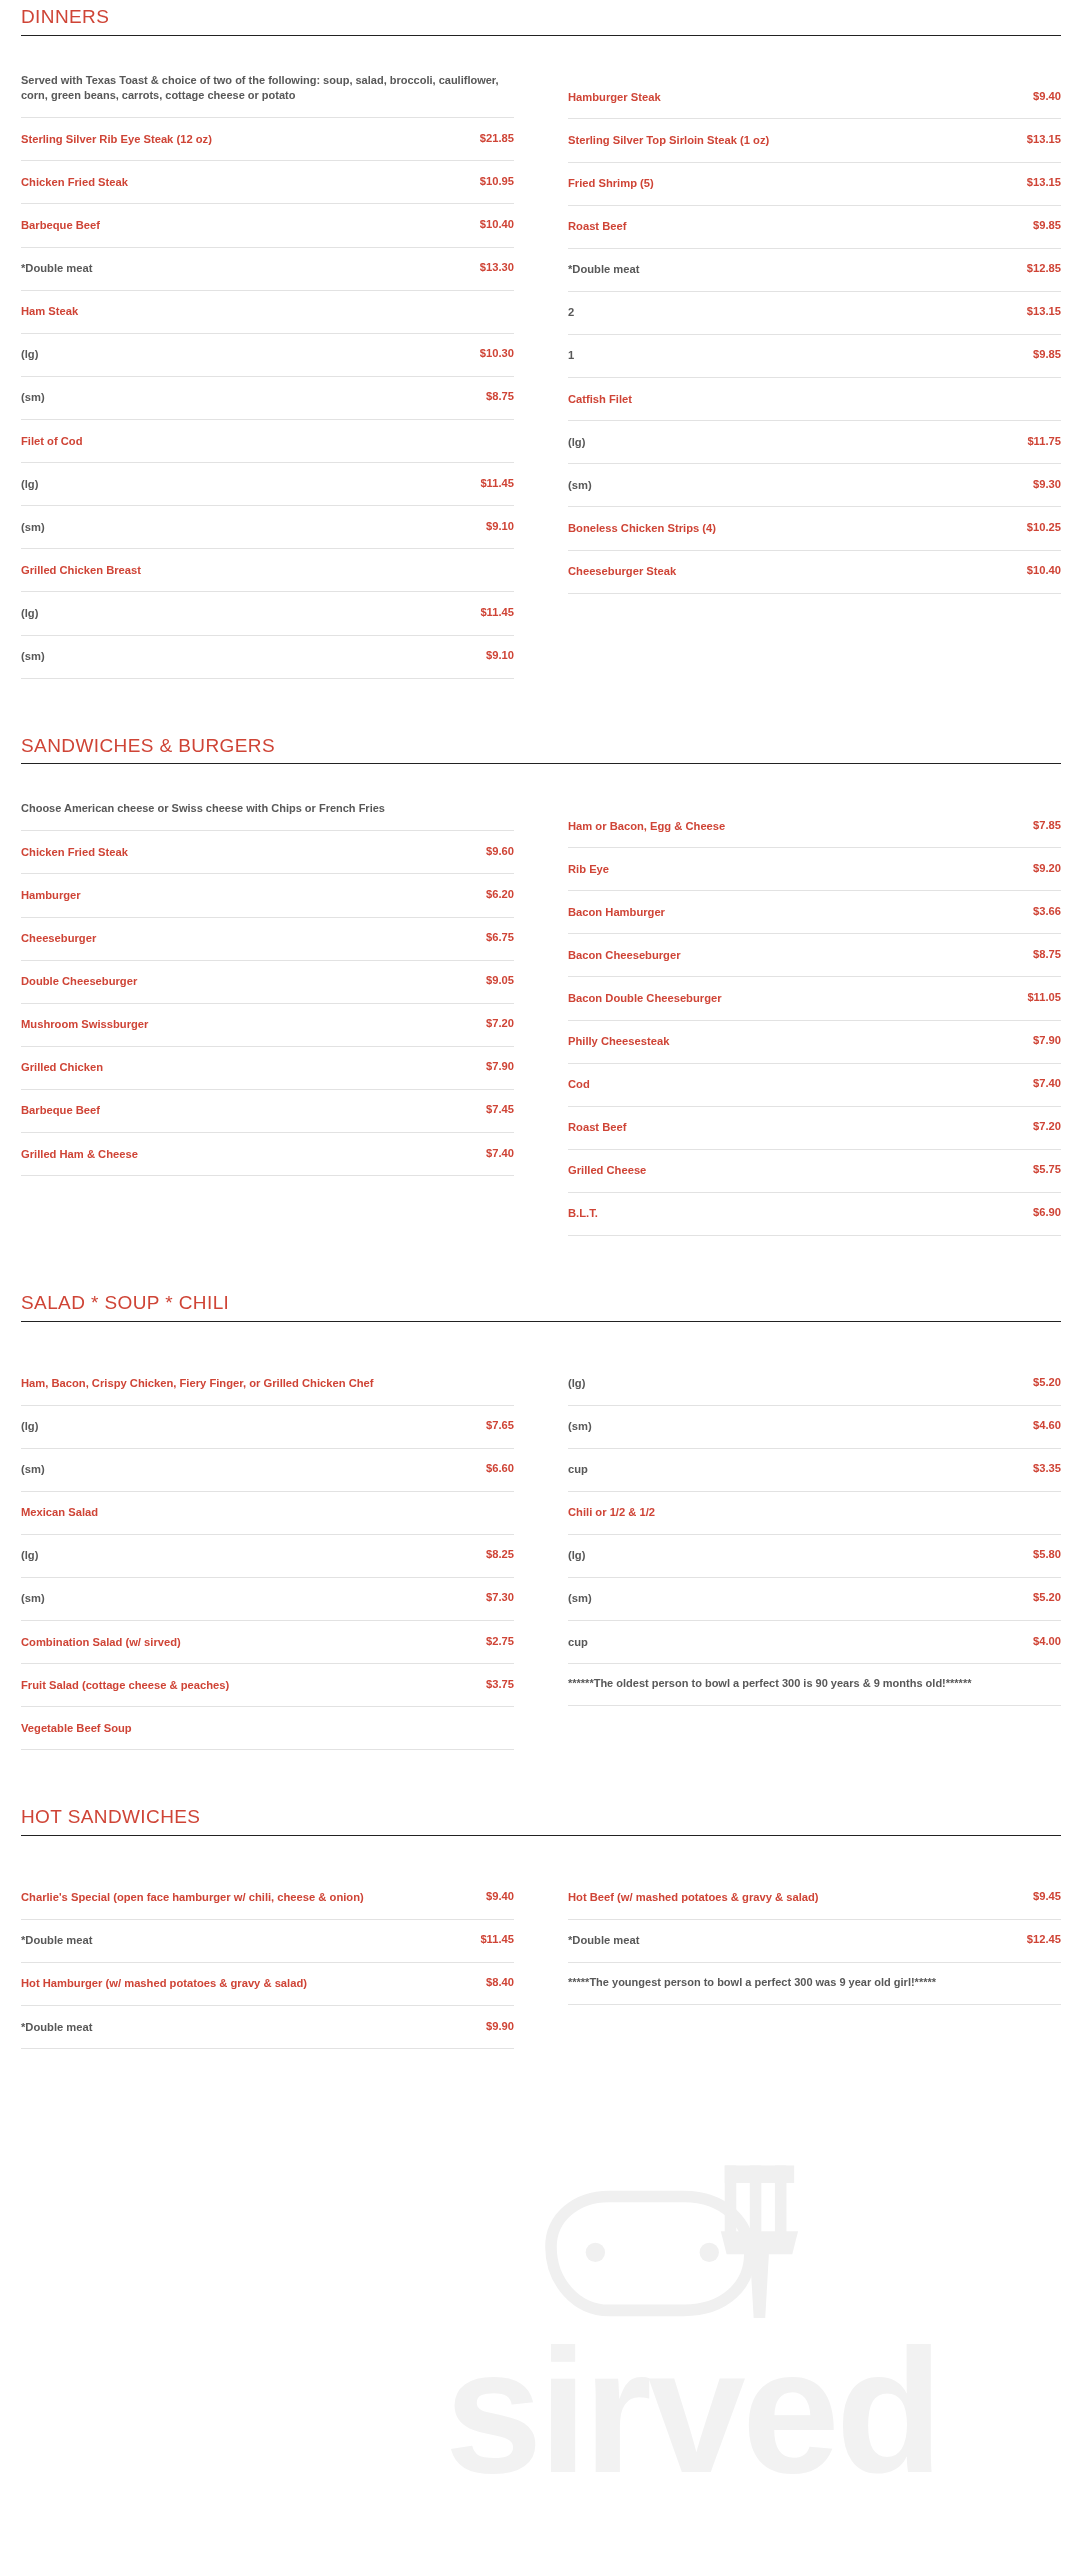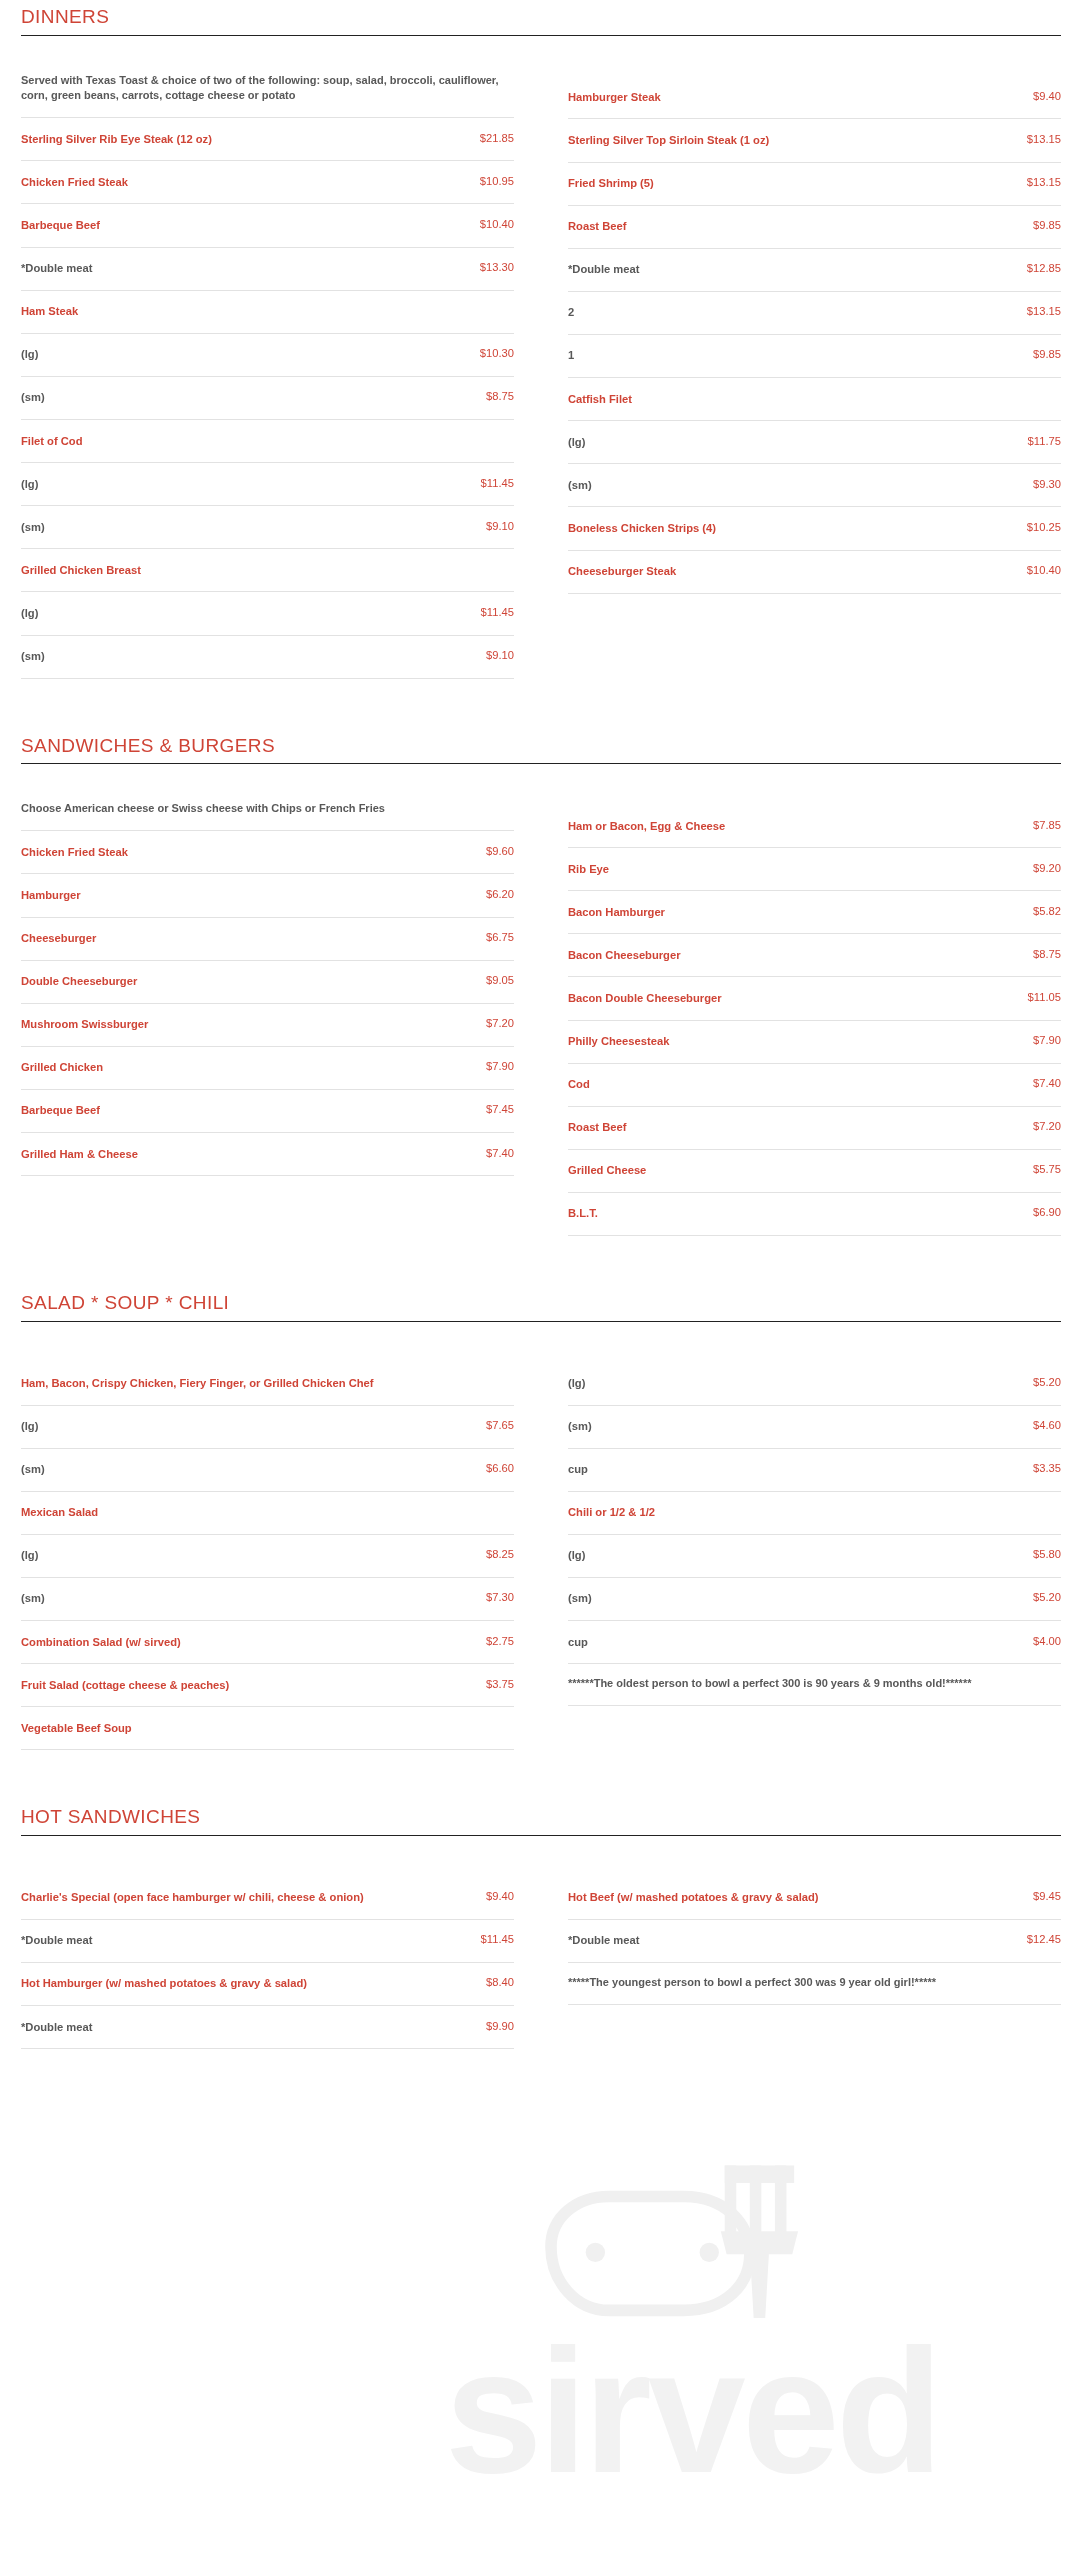--- a/index.html
+++ b/index.html
@@ -84,21 +84,21 @@
   }
   .row .name {
     font-size: 11.2px;
     font-weight: bold;
     line-height: 1.35;
     color: #cf4436;
   }
   .row.sub .name { color: #585858; }
   .row .price {
     font-size: 11.2px;
-    font-weight: normal;
+    font-weight: bold;
     color: #cf4436;
     white-space: nowrap;
     flex: 0 0 auto;
     text-align: right;
   }
 
   .spacer-top { height: 7.7px; }
   .sec-gap { height: 50px; }
 </style>
 </head>
@@ -286,21 +286,21 @@
             <div class="row">
               <div class="name">Ham or Bacon, Egg &amp; Cheese</div>
               <div class="price">$7.85</div>
             </div>
             <div class="row">
               <div class="name">Rib Eye</div>
               <div class="price">$9.20</div>
             </div>
             <div class="row">
               <div class="name">Bacon Hamburger</div>
-              <div class="price">$5.82</div>
+              <div class="price">$3.66</div>
             </div>
             <div class="row">
               <div class="name">Bacon Cheeseburger</div>
               <div class="price">$8.75</div>
             </div>
             <div class="row">
               <div class="name">Bacon Double Cheeseburger</div>
               <div class="price">$11.05</div>
             </div>
             <div class="row">

